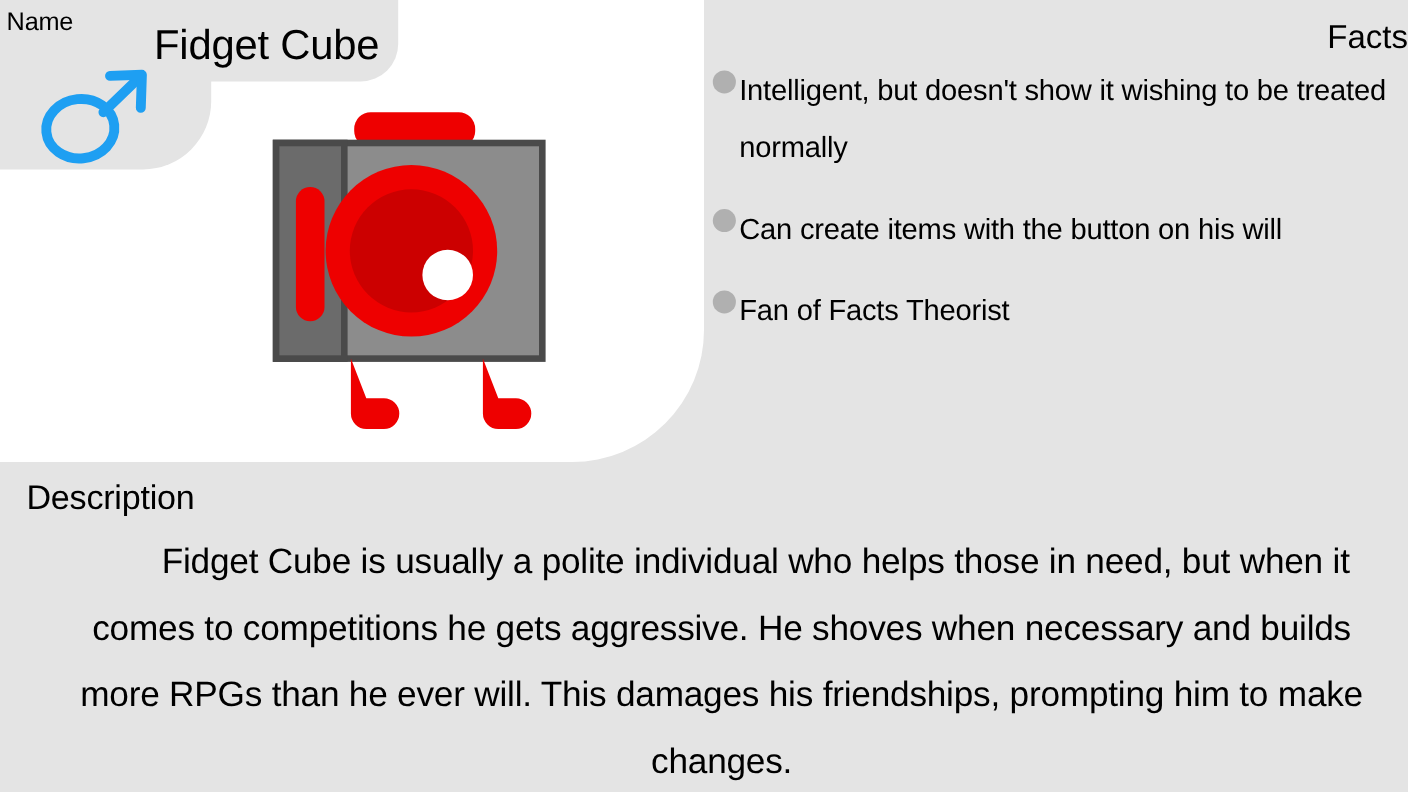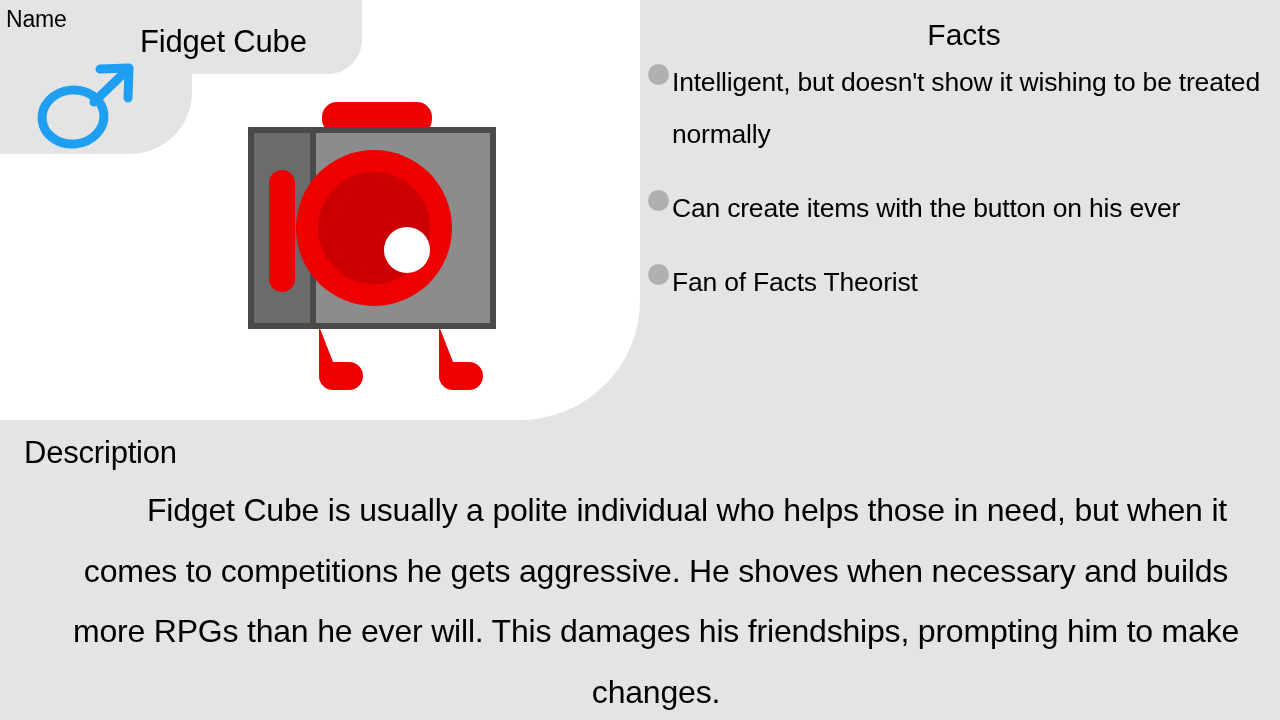--- a/index.html
+++ b/index.html
@@ -58,21 +58,21 @@
     left: 6px;
     top: 1px;
     font-size: 23px;
     line-height: 36px;
     letter-spacing: -0.2px;
   }
   .char-name {
     position: absolute;
     left: 140px;
     top: 24px;
-    font-size: 31px;
+    font-size: 38px;
     line-height: 36px;
     letter-spacing: -0.2px;
   }
 
   .gender-symbol {
     position: absolute;
     left: 32px;
     top: 58px;
     width: 110px;
     height: 92px;
@@ -89,21 +89,21 @@
 
   
   .facts {
     position: absolute;
     left: 648px;
     top: 10px;
     width: 632px;
     height: 400px;
   }
   .facts-title {
-    text-align: center;
+    text-align: right;
     font-size: 30px;
     line-height: 34px;
     margin: 8px 0 4px 0;
   }
   .fact-list {
     margin: 0;
     padding: 0;
     list-style: none;
   }
   .fact-item {
@@ -198,21 +198,21 @@
 
   <div class="facts">
     <div class="facts-title">Facts</div>
     <ul class="fact-list">
       <li class="fact-item">
         <span class="fact-bullet"></span>
         <span class="fact-text">Intelligent, but doesn't show it wishing to be treated normally</span>
       </li>
       <li class="fact-item">
         <span class="fact-bullet"></span>
-        <span class="fact-text">Can create items with the button on his ever</span>
+        <span class="fact-text">Can create items with the button on his will</span>
       </li>
       <li class="fact-item">
         <span class="fact-bullet"></span>
         <span class="fact-text">Fan of Facts Theorist</span>
       </li>
     </ul>
   </div>
 
   <div class="description">
     <div class="desc-title">Description</div>

